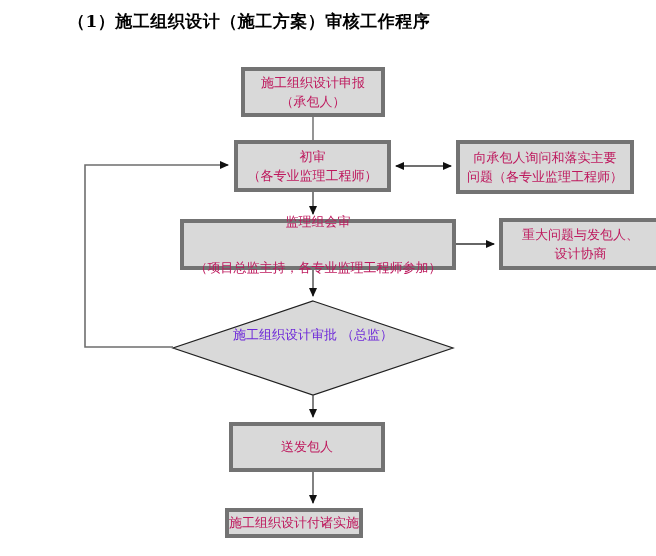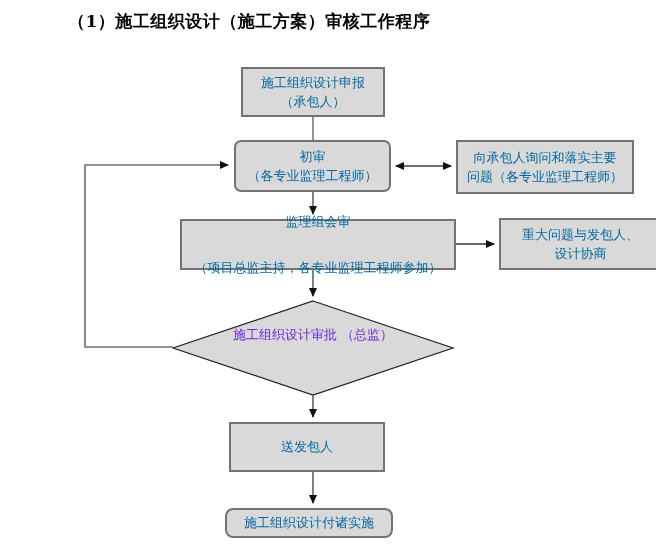--- a/index.html
+++ b/index.html
@@ -21,39 +21,39 @@
     color: #000000;
     letter-spacing: 0.5px;
     white-space: nowrap;
     font-family: "DejaVu Serif", "Liberation Serif", serif;
   }
   svg.wires { position: absolute; left: 0; top: 0; z-index: 1; }
   .node {
     position: absolute;
     z-index: 2;
     background: #d9d9d9;
-    border: 2px solid #737373;
+    border: 4px solid #737373;
     display: flex;
     flex-direction: column;
     align-items: center;
     justify-content: center;
     font-size: 13px;
     line-height: 1.5;
-    color: #0369a1;
+    color: #be185d;
     text-align: center;
     box-sizing: border-box;
   }
   .node span { display: block; white-space: nowrap; }
   #node-declare   { left: 201px; top:  67px; width: 144px; height: 50px; }
-  #node-initial   { left: 194px; top: 140px; width: 157px; height: 52px; border-radius: 7px; }
+  #node-initial   { left: 194px; top: 140px; width: 157px; height: 52px; }
   #node-inquiry   { left: 416px; top: 140px; width: 178px; height: 54px; text-align: center; }
   #node-joint     { left: 140px; top: 219px; width: 276px; height: 51px; gap: 26px; }
   #node-major     { left: 459px; top: 218px; width: 163px; height: 52px; }
   #node-return    { left: 189px; top: 422px; width: 156px; height: 50px; }
-  #node-implement { left: 185px; top: 508px; width: 168px; height: 30px; border-radius: 8px; }
+  #node-implement { left: 185px; top: 508px; width: 138px; height: 30px; }
   #node-approval-label {
     position: absolute;
     z-index: 3;
     left: 163px; top: 325px; width: 220px;
     background: transparent;
     border: none;
     font-size: 13px;
     line-height: 1.5;
     color: #6d28d9;
     text-align: center;

